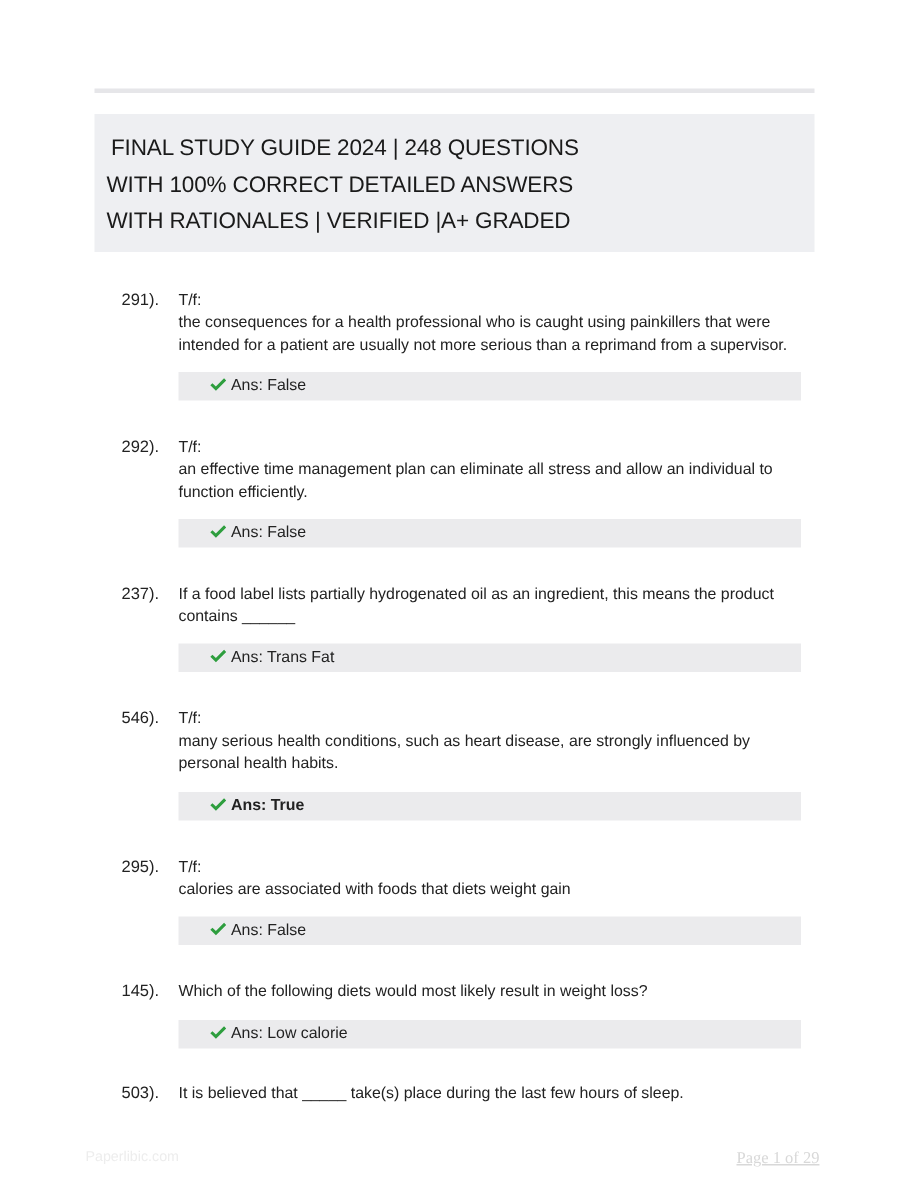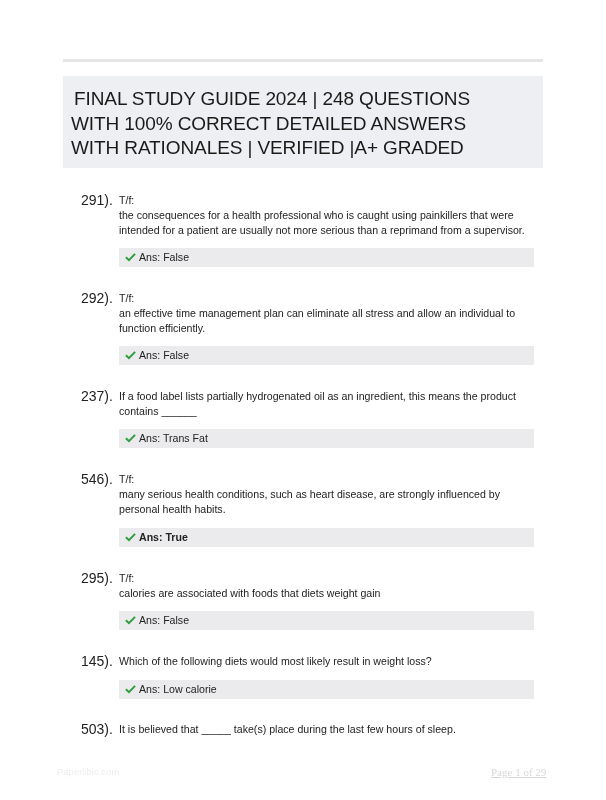--- a/index.html
+++ b/index.html
@@ -27,37 +27,37 @@
       position: absolute;
       left: 63px;
       top: 76px;
       width: 480px;
       height: 92px;
       background: #eeeff2;
       box-sizing: border-box;
       padding: 11px 0 0 8px;
     }
     .title-line {
-      font-size: 19px;
+      font-size: 15px;
       line-height: 24.5px;
       color: #1a1a1a;
       white-space: nowrap;
       letter-spacing: -0.1px;
     }
     .title-line.first { padding-left: 3px; }
     .question {
       position: absolute;
       left: 81px;
       width: 455px;
     }
     .q-num {
       position: absolute;
       left: 0;
       top: 0;
-      font-size: 14px;
+      font-size: 11px;
       line-height: 15px;
       color: #222;
       text-align: right;
     }
     .q-body {
       position: absolute;
       left: 38px;
       top: 0;
       width: 420px;
       font-size: 10.6px;
@@ -65,21 +65,21 @@
       color: #222;
     }
     .q-line { white-space: nowrap; }
     .answer-box {
       position: absolute;
       left: 38px;
       width: 415px;
       height: 19px;
       background: #ebebed;
       box-sizing: border-box;
-      padding-left: 6px;
+      padding-left: 21px;
       font-size: 10.6px;
       line-height: 19px;
       color: #222;
       white-space: nowrap;
     }
     .check-icon {
       display: inline-block;
       width: 11px;
       height: 10px;
       vertical-align: -1px;

